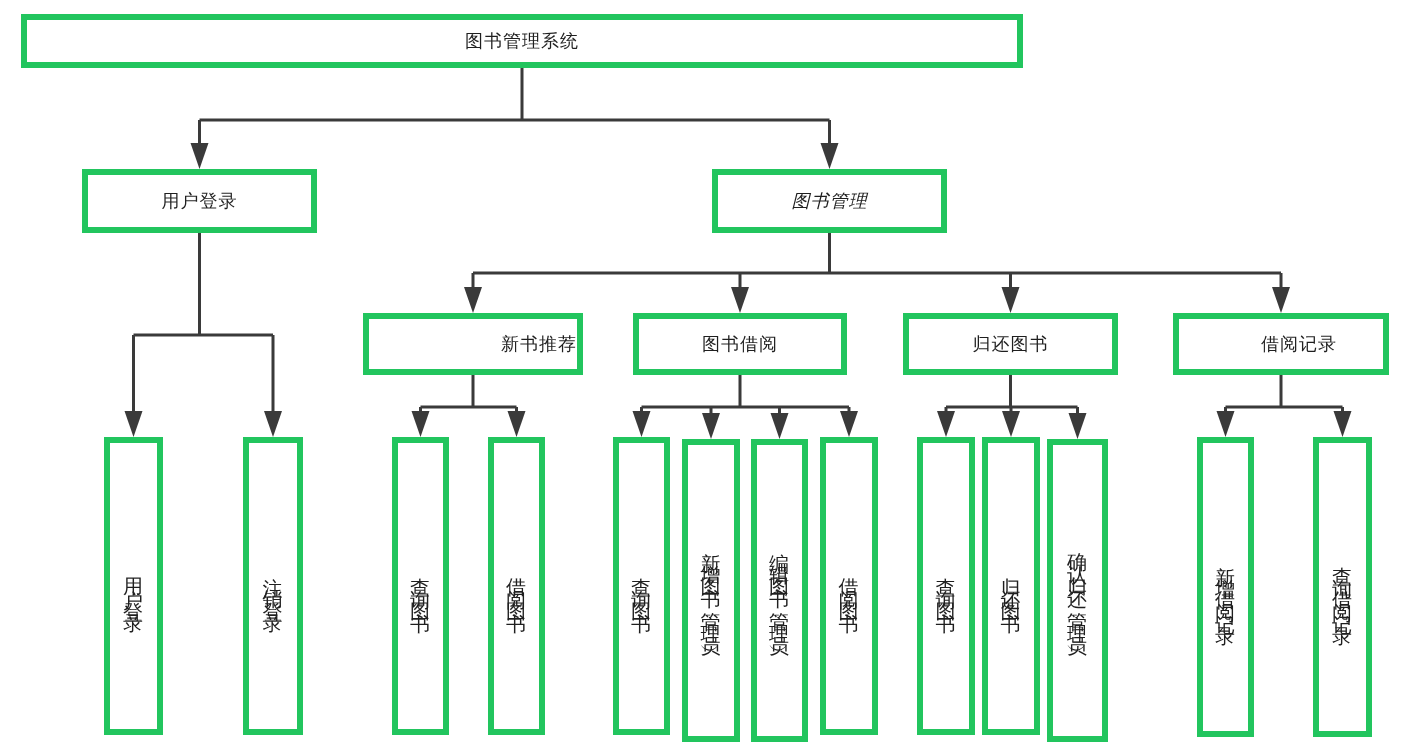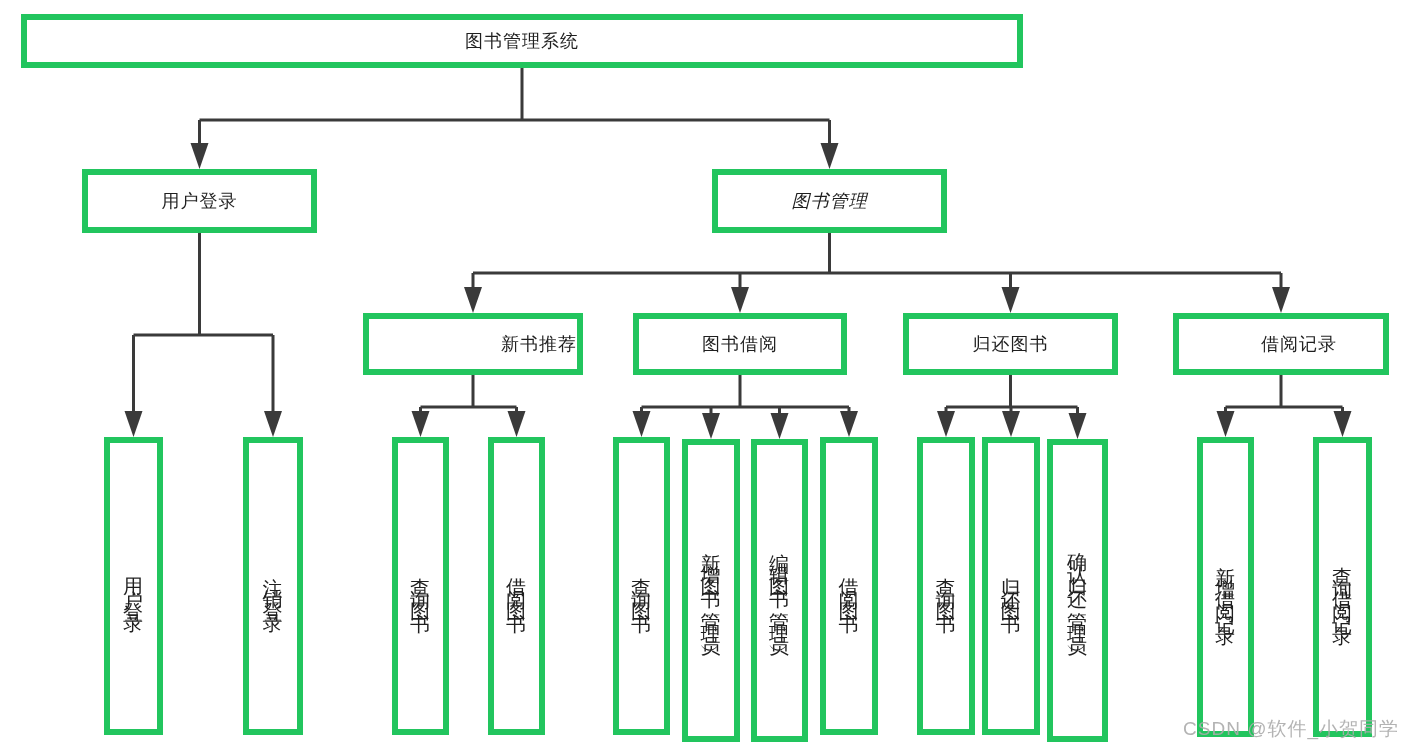--- a/index.html
+++ b/index.html
@@ -145,14 +145,13 @@
     <span class="vtext">确认归还（管理员）</span>
   </div>
 
   <div class="box leaf" style="left:1197px; top:437px; width:57px; height:300px;">
     <span class="vtext">新增借阅记录</span>
   </div>
   <div class="box leaf" style="left:1313px; top:437px; width:59px; height:300px;">
     <span class="vtext">查询借阅记录</span>
   </div>
 
-  <div id="watermark">CSDN @软件_小贺同学</div>
 </div>
 
 </body></html>

